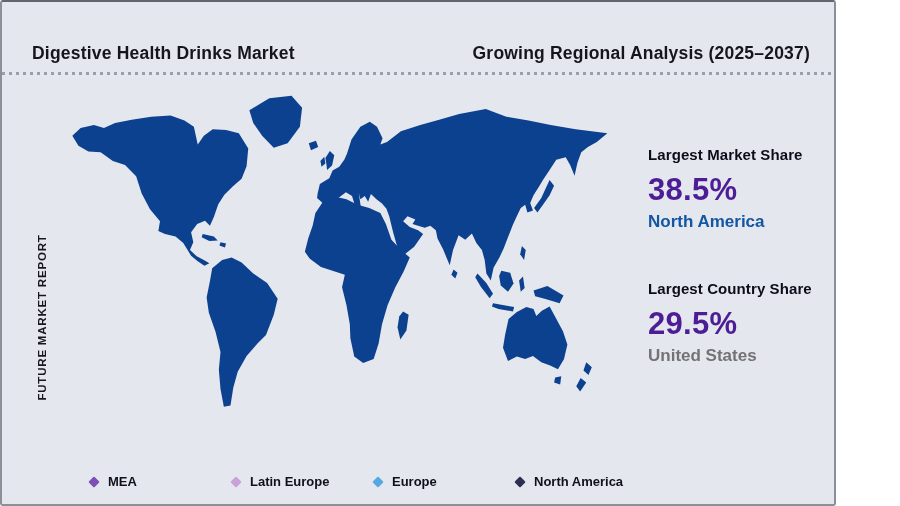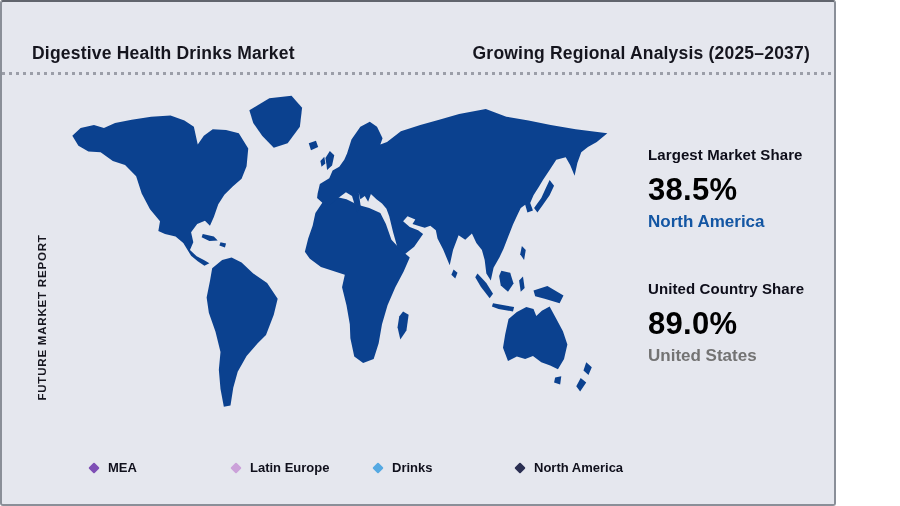--- a/index.html
+++ b/index.html
@@ -74,34 +74,34 @@
   .stat-label {
     font-size: 15px;
     font-weight: 800;
     color: #0d0d19;
     letter-spacing: 0.1px;
   }
   .stat-value {
     margin-top: 9px;
     font-size: 31px;
     font-weight: 800;
-    color: #000000;
+    color: #4c1d95;
     letter-spacing: 0.3px;
   }
   .stat-region {
     margin-top: 4px;
     font-size: 17px;
     font-weight: 800;
     color: #1356a3;
   }
 
   .legend {
     position: absolute;
     left: 88px;
-    top: 458px;
+    top: 472px;
     display: flex;
   }
   .legend-item {
     width: 142px;
     display: flex;
     align-items: center;
   }
   .legend-dot {
     width: 8px;
     height: 8px;
@@ -159,38 +159,38 @@
     </svg>
   </div>
 
   <div class="stats">
     <div class="stat-block">
       <div class="stat-label">Largest Market Share</div>
       <div class="stat-value">38.5%</div>
       <div class="stat-region" style="color: rgb(19, 86, 163);">North America</div>
     </div>
     <div class="stat-block">
-      <div class="stat-label">United Country Share</div>
-      <div class="stat-value">89.0%</div>
+      <div class="stat-label">Largest Country Share</div>
+      <div class="stat-value">29.5%</div>
       <div class="stat-region" style="color: #737373;">United States</div>
     </div>
   </div>
 
   <div class="legend">
     <div class="legend-item">
       <span class="legend-dot" style="background-color: rgb(126, 79, 181);"></span>
       <span class="legend-label">MEA</span>
     </div>
     <div class="legend-item">
       <span class="legend-dot" style="background-color: rgb(203, 161, 217);"></span>
       <span class="legend-label">Latin Europe</span>
     </div>
     <div class="legend-item">
       <span class="legend-dot" style="background-color: rgb(85, 169, 226);"></span>
-      <span class="legend-label">Drinks</span>
+      <span class="legend-label">Europe</span>
     </div>
     <div class="legend-item">
       <span class="legend-dot" style="background-color: rgb(43, 47, 82);"></span>
       <span class="legend-label">North America</span>
     </div>
   </div>
 
 </div>
 
 </body></html>

